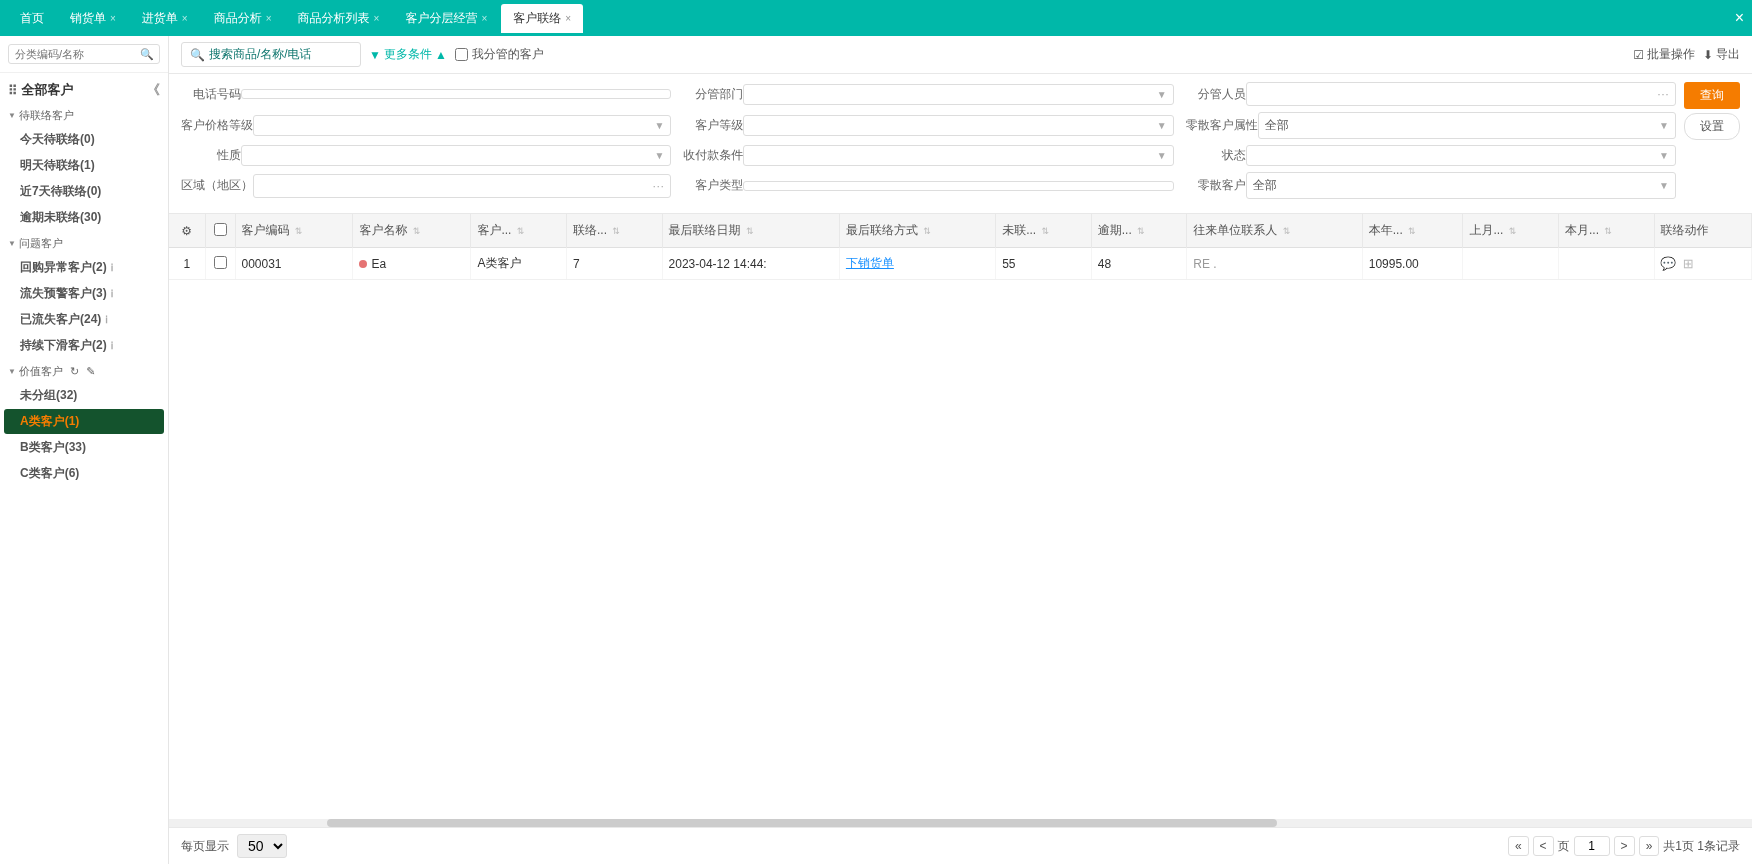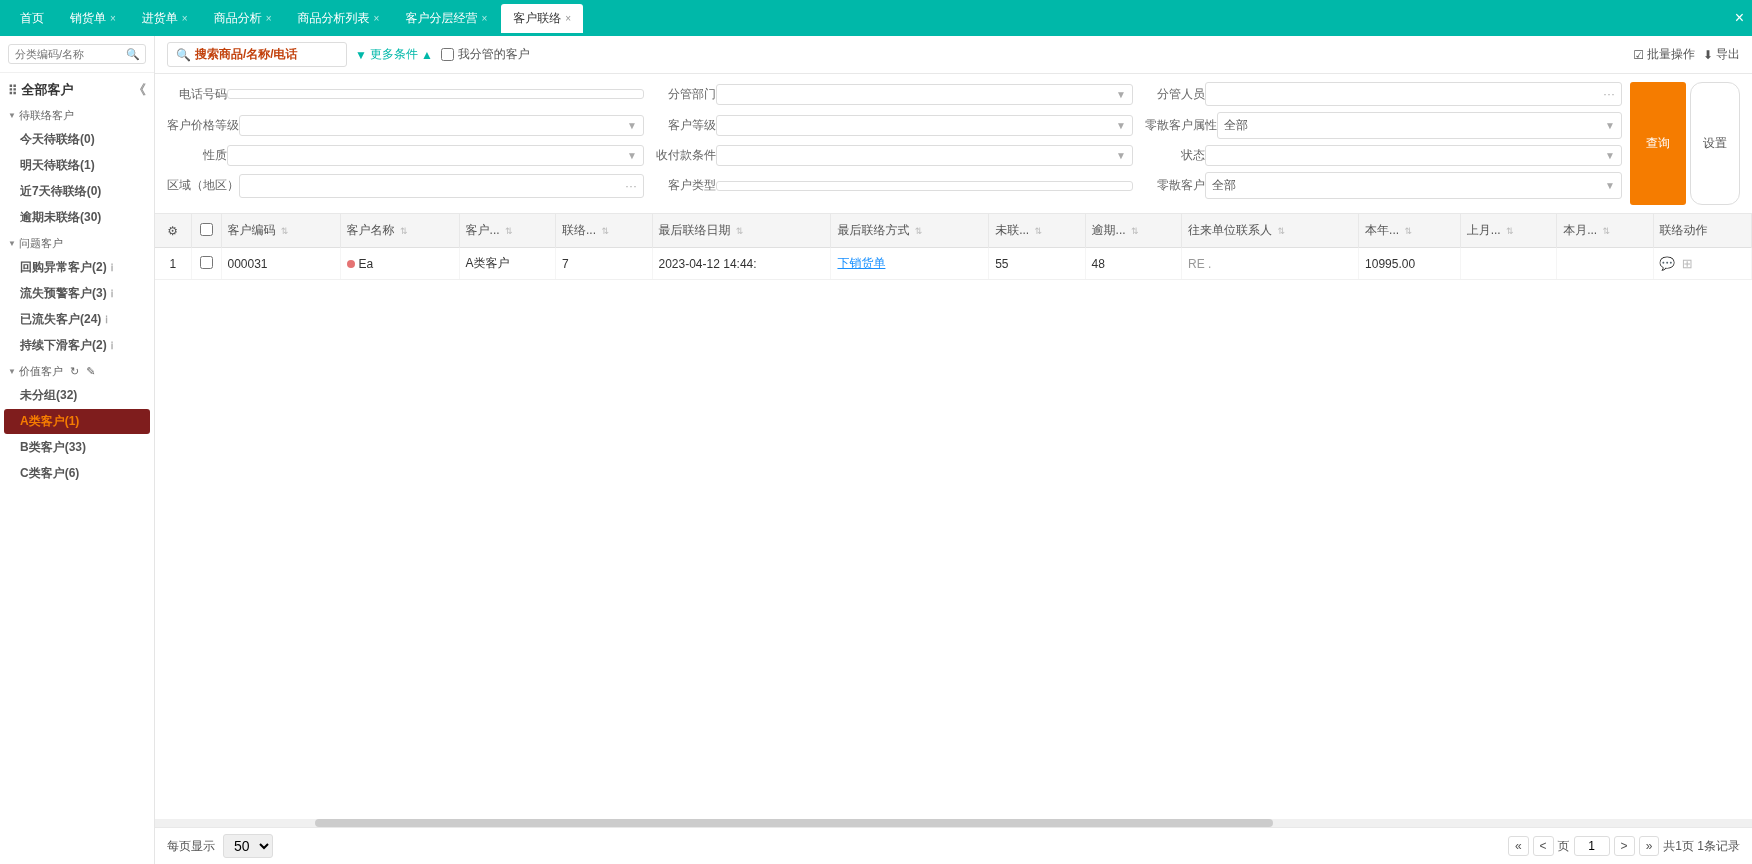--- a/index.html
+++ b/index.html
@@ -36,21 +36,21 @@
     }
 
     
     .main-layout {
       display: flex;
       height: calc(100vh - 36px);
     }
 
     
     .sidebar {
-      width: 155px;
+      width: 169px;
       background: #fff;
       border-right: 1px solid #e5e5e5;
       display: flex;
       flex-direction: column;
       overflow-y: auto;
     }
     .sidebar-search {
       padding: 8px;
       display: flex;
       align-items: center;
@@ -90,21 +90,21 @@
 
     .sidebar-item {
       padding: 4px 8px 4px 16px;
       cursor: pointer;
       color: #555;
       font-size: 12px;
       border-radius: 3px;
       margin: 1px 4px;
       font-weight: bold;
     }
-    .sidebar-item.active { background: #7f1d1d; color: #f57c00; }
+    .sidebar-item.active { background: #14532d; color: #f57c00; }
 
     
     .content-area {
       flex: 1;
       display: flex;
       flex-direction: column;
       overflow: hidden;
     }
 
     
@@ -222,21 +222,21 @@
       background: #fff;
       color: #555;
       border: 1px solid #ddd;
       padding: 4px 12px;
       border-radius: 12px;
       cursor: pointer;
       font-size: 12px;
     }
     .btn-col {
       display: flex;
-      flex-direction: row;
+      flex-direction: column;
       gap: 4px;
     }
 
     
     .table-area {
       flex: 1;
       overflow: auto;
       background: #fff;
       margin: 0;
     }
@@ -414,21 +414,21 @@
           <div class="sidebar-item">C类客户(6)</div>
         </div>
       </div>
   </div>
 
   <div class="content-area">
 
     <div class="filter-bar">
       <div class="filter-search-box">
         <span>🔍</span>
-        <span style="color:#c2410c;font-weight:bold;">搜索商品/名称/电话</span>
+        <span style="color:#0f766e;">搜索商品/名称/电话</span>
       </div>
       <div class="filter-more">
         <span style="color:#00b8a9;">▼</span>
         <span>更多条件</span>
         <span>▲</span>
       </div>
       <div class="filter-checkbox">
         <input type="checkbox" style="">
         <span>我分管的客户</span>
       </div>

